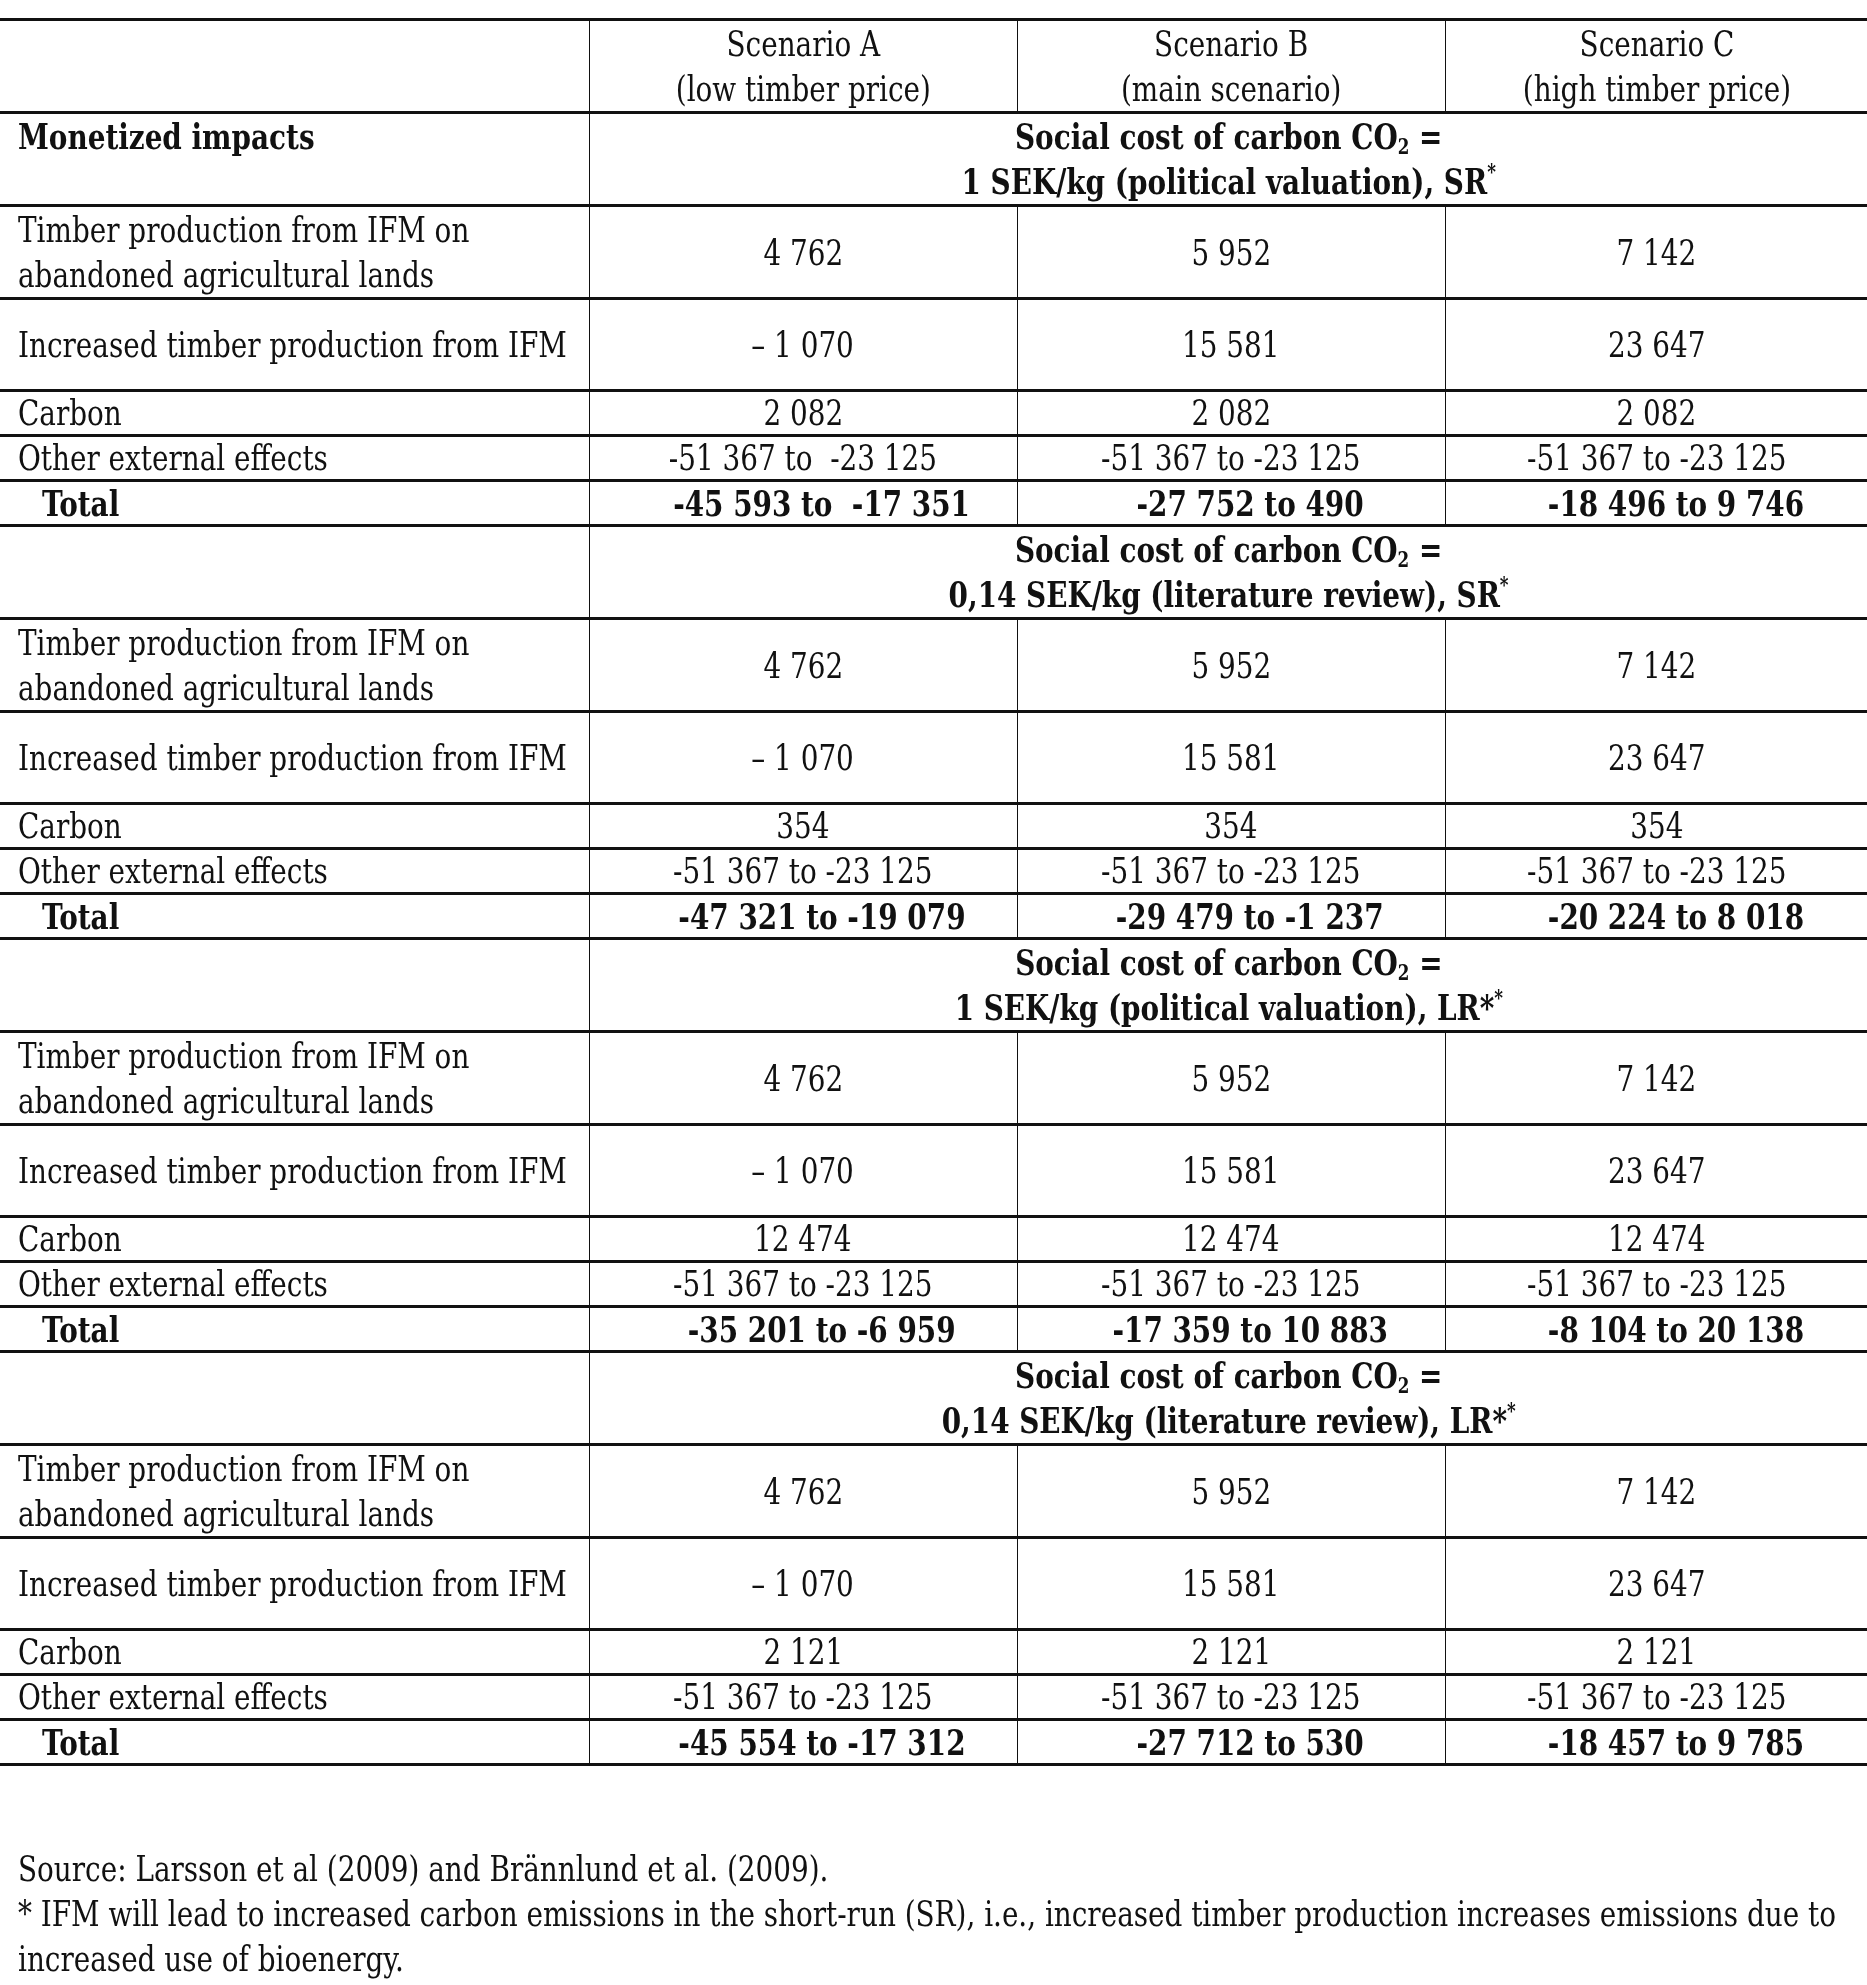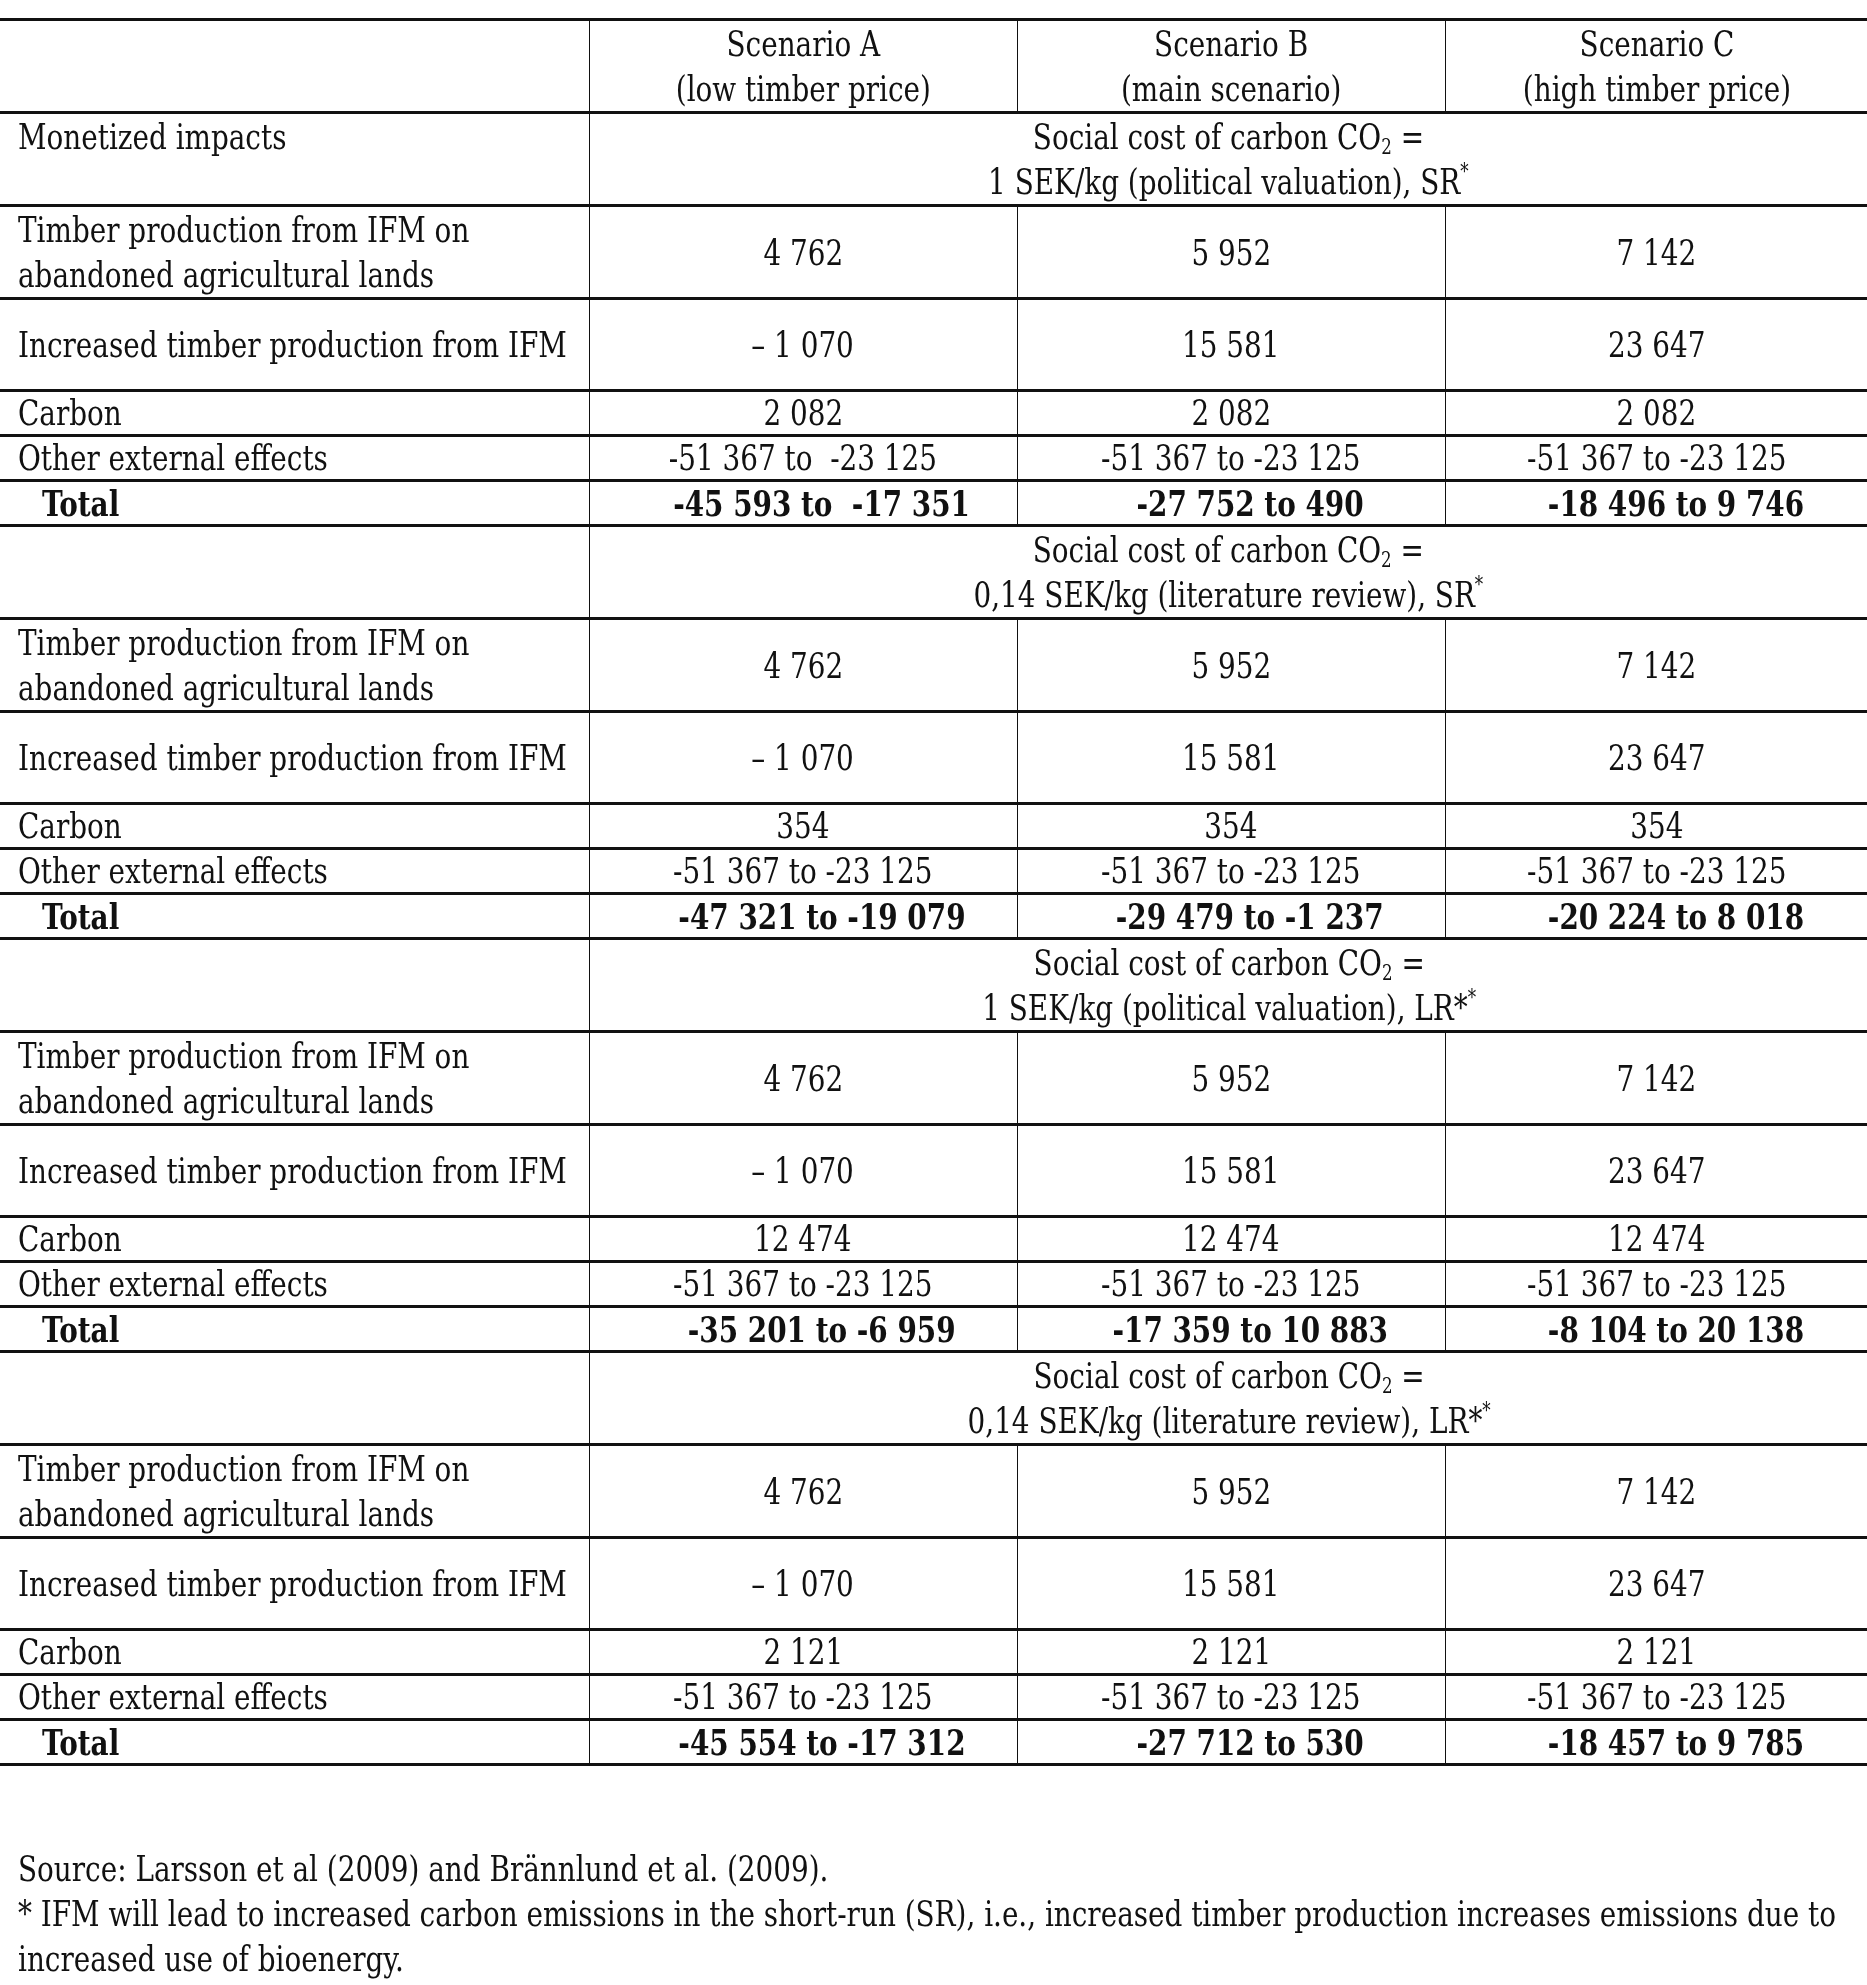--- a/index.html
+++ b/index.html
@@ -22,21 +22,21 @@
     border-left: 1.4px solid #111; border-right: 1.4px solid #111;
     border-top: 3.4px solid #111; border-bottom: 3.4px solid #111;
     padding: 0 3.9px; vertical-align: middle; text-align: center;
     overflow: hidden; white-space: nowrap;
   }
   td:first-child { border-left: none; text-align: left; padding-left: 18.3px; white-space: normal; }
   td:last-child { border-right: none; }
   .cond { display: inline-block; transform: scaleX(0.86); transform-origin: center; white-space: nowrap; }
   td:first-child .cond { transform-origin: left; white-space: normal; width: 116%; }
   tr.h-head td { height: 87px; }
-  tr.h-scc td { height: 88px; }
+  tr.h-scc td { height: 88px; font-weight: bold; }
   tr.h-scc td.label { vertical-align: top; }
   tr.h-two td { height: 89px; }
   tr.h-one td { height: 42px; line-height: 42px; }
   tr.total td { font-weight: bold; padding-left: 42px; }
   .scc-line { display: block; }
   sub { font-size: 0.6em; vertical-align: -0.25em; line-height: 0; }
   sup { font-size: 0.6em; vertical-align: 0.7em; line-height: 0; }
   .notes {
     position: absolute; left: 18.3px; top: 1828px; width: 1834px;
     font-size: 36px; line-height: 45px;

